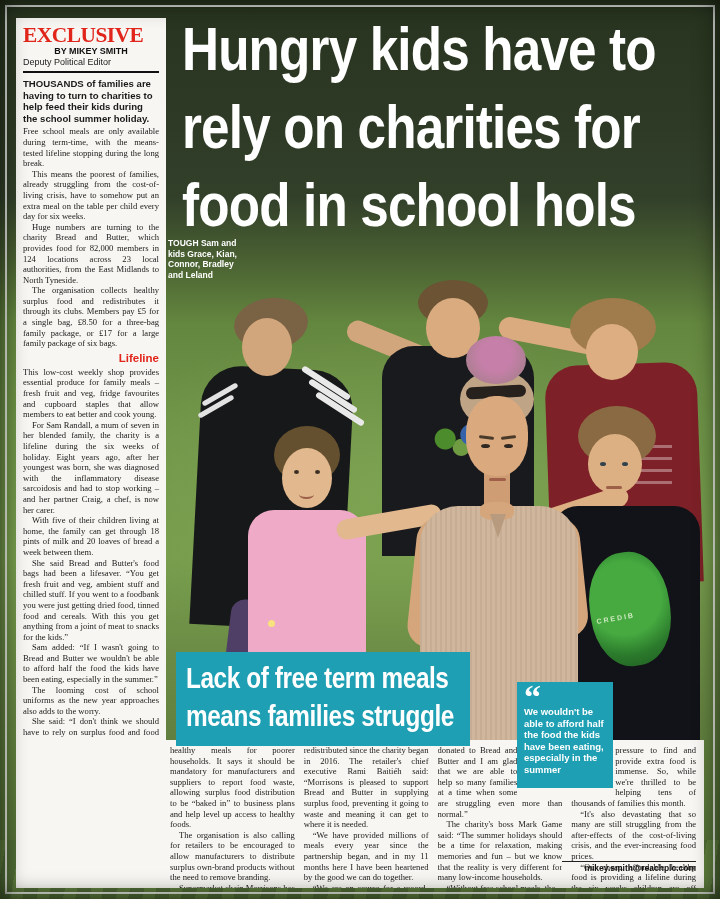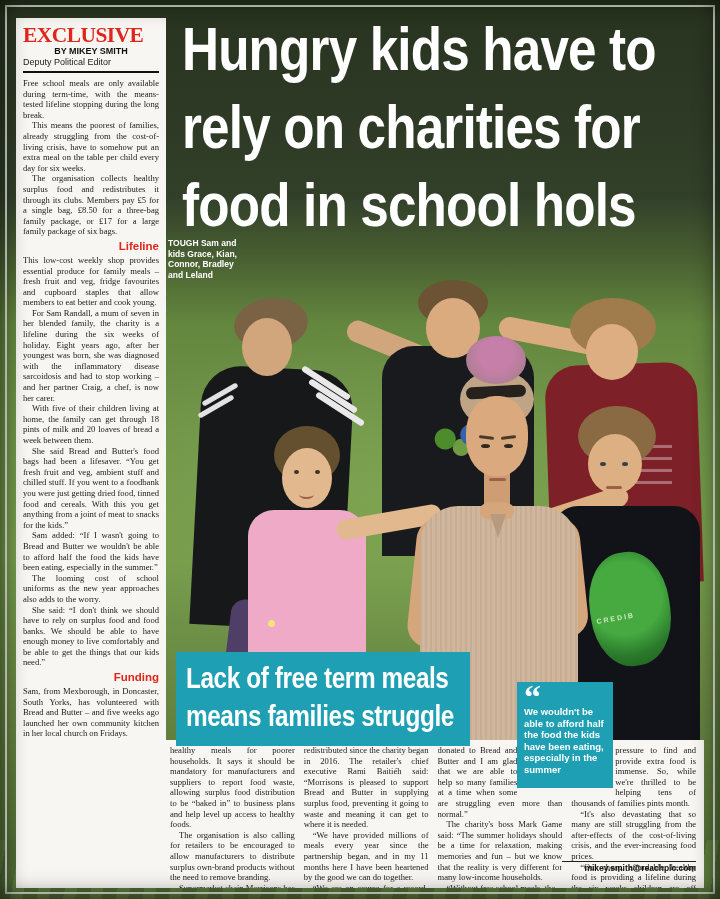--- a/index.html
+++ b/index.html
@@ -198,22 +198,24 @@
     <span>TOUGH </span>
     <span>Sam and kids Grace, Kian, Connor, Bradley and Leland</span>
   </div>
 
   <div class="left-panel">
     <p class="kicker">EXCLUSIVE</p>
     <div class="byline">BY MIKEY SMITH </div>
     <div class="byline-role">Deputy Political Editor</div>
     <hr class="byline-rule">
     <div class="colflow">
+        <p class="t-intro">THOUSANDS of families are having to turn to charities to help feed their kids during the school summer holiday.</p>
         <p class="t-pc">Free school meals are only available during term-time, with the means-tested lifeline stopping during the long break.</p>
         <p class="t-p">This means the poorest of families, already struggling from the cost-of-living crisis, have to somehow put an extra meal on the table per child every day for six weeks.</p>
+        <p class="t-p">Huge numbers are turning to the charity Bread and Butter, which provides food for 82,000 members in 124 locations across 23 local authorities, from the East Midlands to North Tyneside.</p>
         <p class="t-p">The organisation collects healthy surplus food and redistributes it through its clubs. Members pay £5 for a single bag, £8.50 for a three-bag family package, or £17 for a large family package of six bags.</p>
         <p class="t-sub">Lifeline</p>
         <p class="t-pc">This low-cost weekly shop provides essential produce for family meals – fresh fruit and veg, fridge favourites and cupboard staples that allow members to eat better and cook young.</p>
         <p class="t-p">For Sam Randall, a mum of seven in her blended family, the charity is a lifeline during the six weeks of holiday. Eight years ago, after her youngest was born, she was diagnosed with the inflammatory disease sarcoidosis and had to stop working – and her partner Craig, a chef, is now her carer.</p>
         <p class="t-p">With five of their children living at home, the family can get through 18 pints of milk and 20 loaves of bread a week between them.</p>
         <p class="t-p">She said Bread and Butter's food bags had been a lifesaver. “You get fresh fruit and veg, ambient stuff and chilled stuff. If you went to a foodbank you were just getting dried food, tinned food and cereals. With this you get anything from a joint of meat to snacks for the kids.”</p>
         <p class="t-p">Sam added: “If I wasn't going to Bread and Butter we wouldn't be able to afford half the food the kids have been eating, especially in the summer.”</p>
         <p class="t-p">The looming cost of school uniforms as the new year approaches also adds to the worry.</p>
         <p class="t-p">She said: “I don't think we should have to rely on surplus food and food banks. We should be able to have enough money to live comfortably and be able to get the things that our kids need.”</p>
         <p class="t-sub">Funding</p>
@@ -238,21 +240,21 @@
         <div class="spacer-r"></div>
         <div>
           <p class="t-pc">donated to Bread and Butter and I am glad that we are able to help so many families at a time when some are struggling even more than normal.”</p>
           <p class="t-p">The charity's boss Mark Game said: “The summer holidays should be a time for relaxation, making memories and fun – but we know that the reality is very different for many low-income households.</p>
           <p class="t-p">“Without free school meals, the</p>
         </div>
       </div>
     <div class="col">
         <div class="spacer-l"></div>
         <div>
-          <p class="t-pc">pressure to find and provide extra food is immense. So, while we're thrilled to be helping tens of thousands of families pints month.</p>
+          <p class="t-pc">pressure to find and provide extra food is immense. So, while we're thrilled to be helping tens of thousands of families this month.</p>
           <p class="t-p">“It's also devastating that so many are still struggling from the after-effects of the cost-of-living crisis, and the ever-increasing food prices.</p>
           <p class="t-p">“Our cheap, affordable, healthy food is providing a lifeline during the six weeks children are off school.”</p>
         </div>
       </div>
   </div>
 
   <div class="teal-head" style="background: rgb(30, 159, 179);">
     <span>Lack of free term meals</span>
     <span>means families struggle</span>
   </div>

